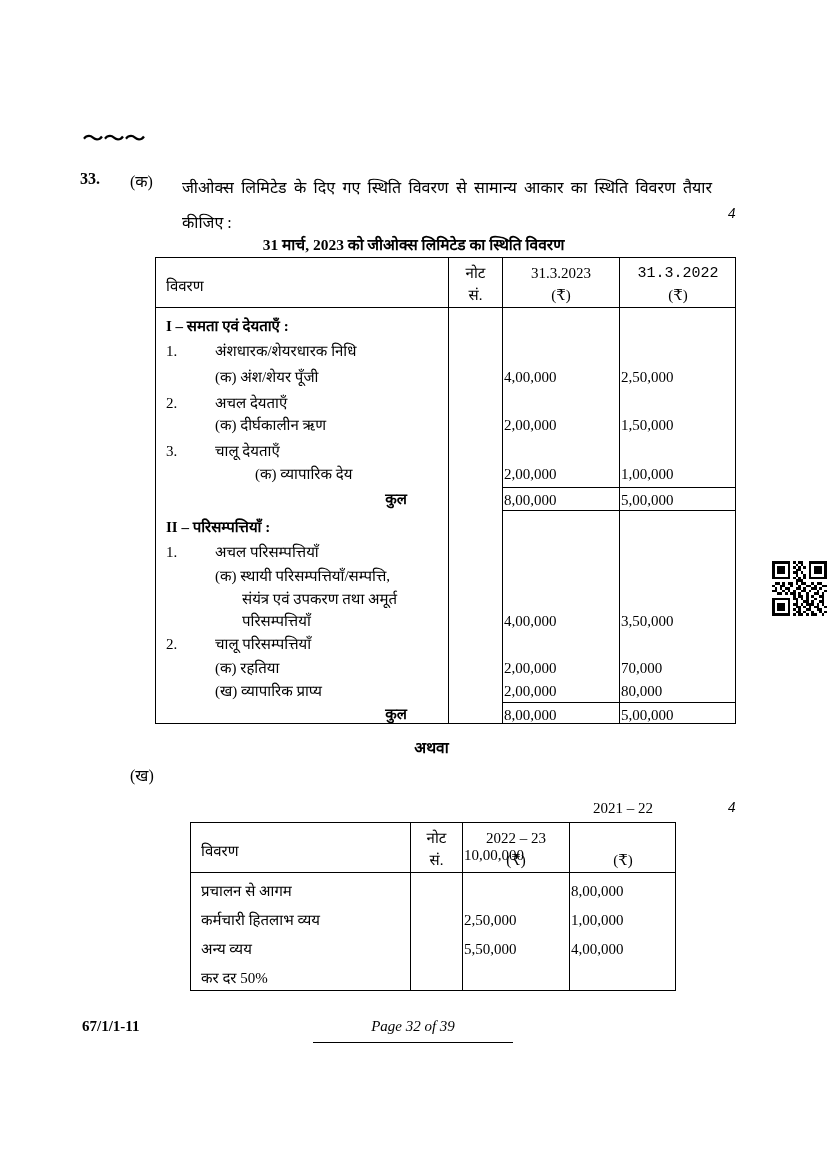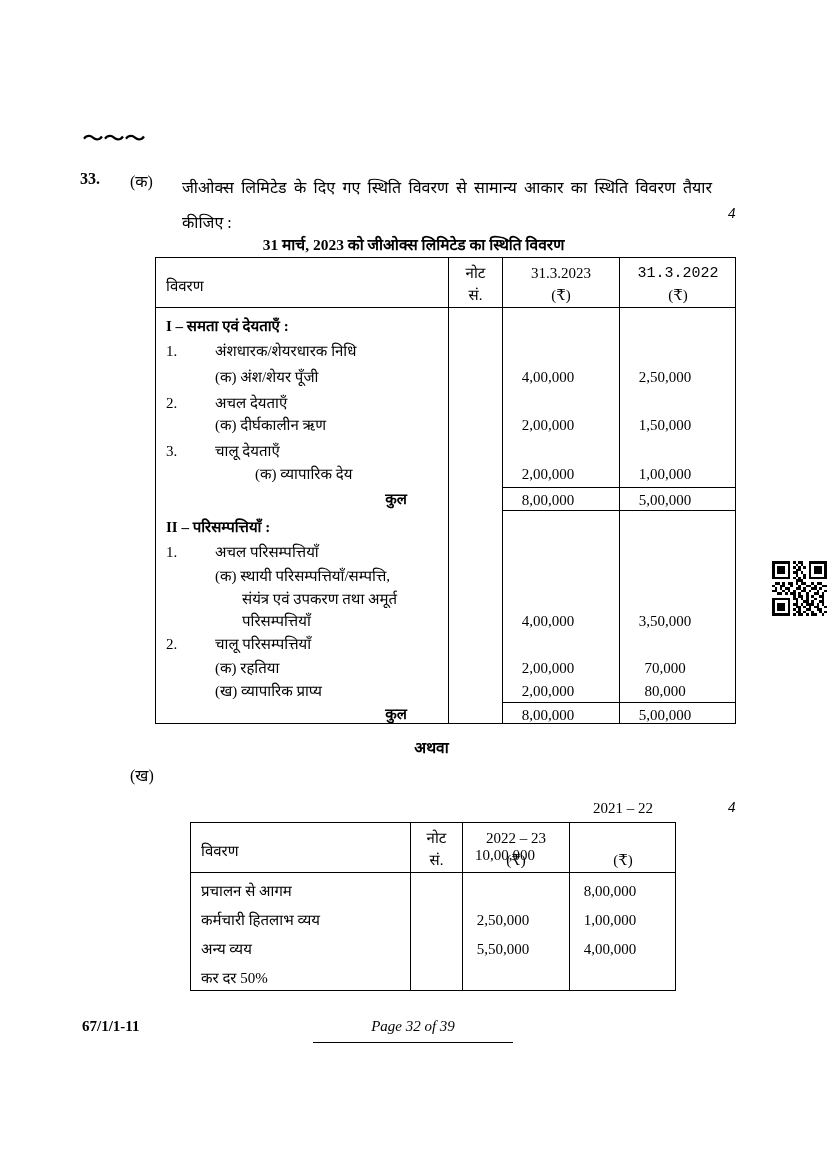--- a/index.html
+++ b/index.html
@@ -91,21 +91,21 @@
     border-top: 1.4px solid #000;
   }
 
   .cellbox {
     position: absolute;
     box-sizing: border-box;
     font-size: 15px;
     line-height: 26px;
   }
   .num {
-    text-align: center;
+    text-align: left;
     padding-right: 26px;
   }
   .hdr {
     text-align: center;
     line-height: 25px;
   }
   .lbl { padding-left: 9px; }
   .bold { font-weight: bold; }
   .rt  { text-align: right; }
 

